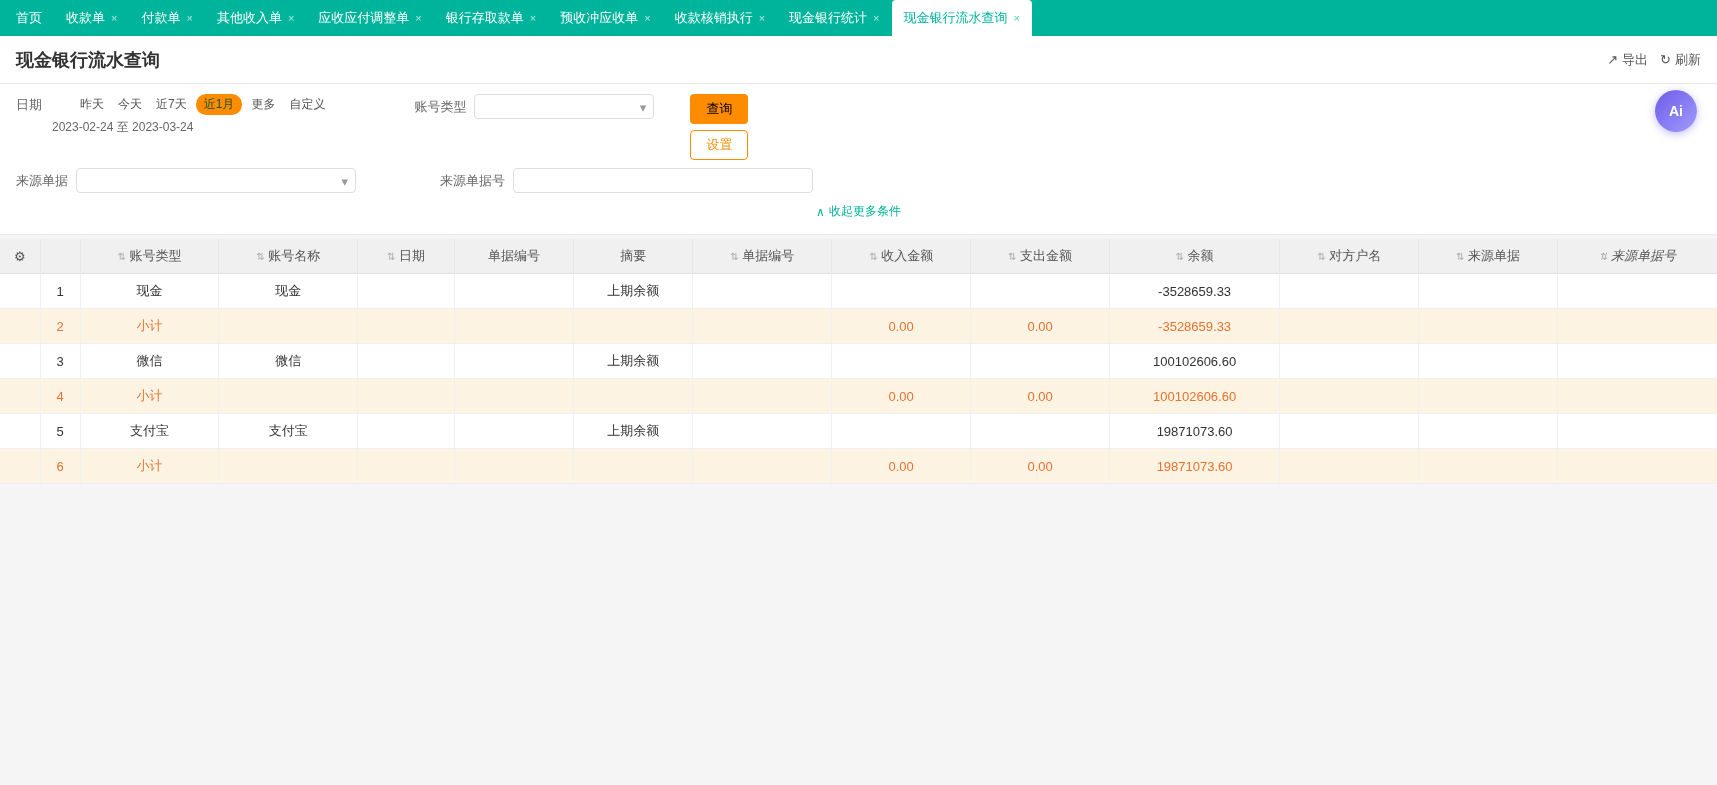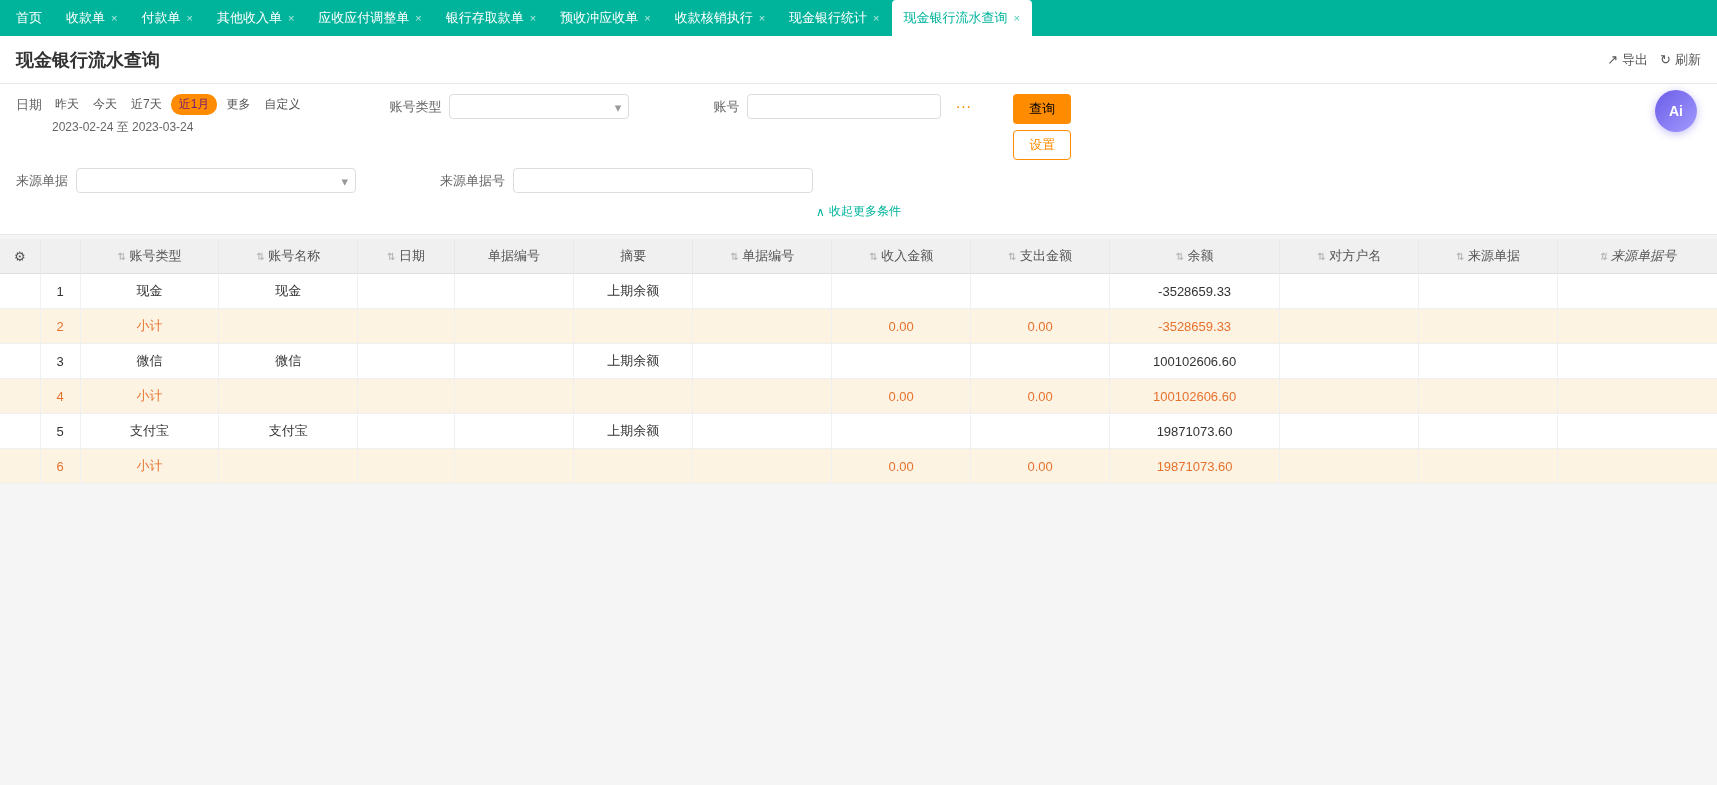--- a/index.html
+++ b/index.html
@@ -76,32 +76,33 @@
     }
     .filter-label {
       color: #666;
       white-space: nowrap;
       font-size: 13px;
     }
     .filter-date-btns {
       display: flex;
       gap: 4px;
       align-items: flex-end;
+      margin-left: 25px;
     }
     .date-btn {
       background: none;
       border: none;
       cursor: pointer;
       color: #555;
       font-size: 12px;
       padding: 2px 5px;
     }
     .date-btn.active {
       background: #ff8c00;
-      color: #701a75;
+      color: #14532d;
       border-radius: 10px;
       padding: 2px 8px;
     }
     .date-range {
       color: #666;
       font-size: 12px;
       margin-left: 4px;
     }
     .filter-select {
       border: 1px solid #ddd;
@@ -328,25 +329,20 @@
       <div class="select-wrapper">
         <select class="filter-select">
           <option value=""></option>
           <option value="cash">现金</option>
           <option value="wechat">微信</option>
           <option value="alipay">支付宝</option>
         </select>
       </div>
     </div>
 
-    <div style="display:flex; align-items:center; gap:8px; margin-left: 60px;">
-      <span class="filter-label">账号</span>
-      <input class="filter-input" type="text" style="min-width: 160px;" value="">
-      <button class="dots-btn">···</button>
-    </div>
 
     <div class="right-btns">
       <button class="btn-query">查询</button>
       <button class="btn-settings">设置</button>
     </div>
   </div>
 
   <div style="display:flex; align-items:center; gap:24px; margin-bottom:6px;">
     <div style="display:flex; align-items:center; gap:8px;">
       <span class="filter-label">来源单据</span>

